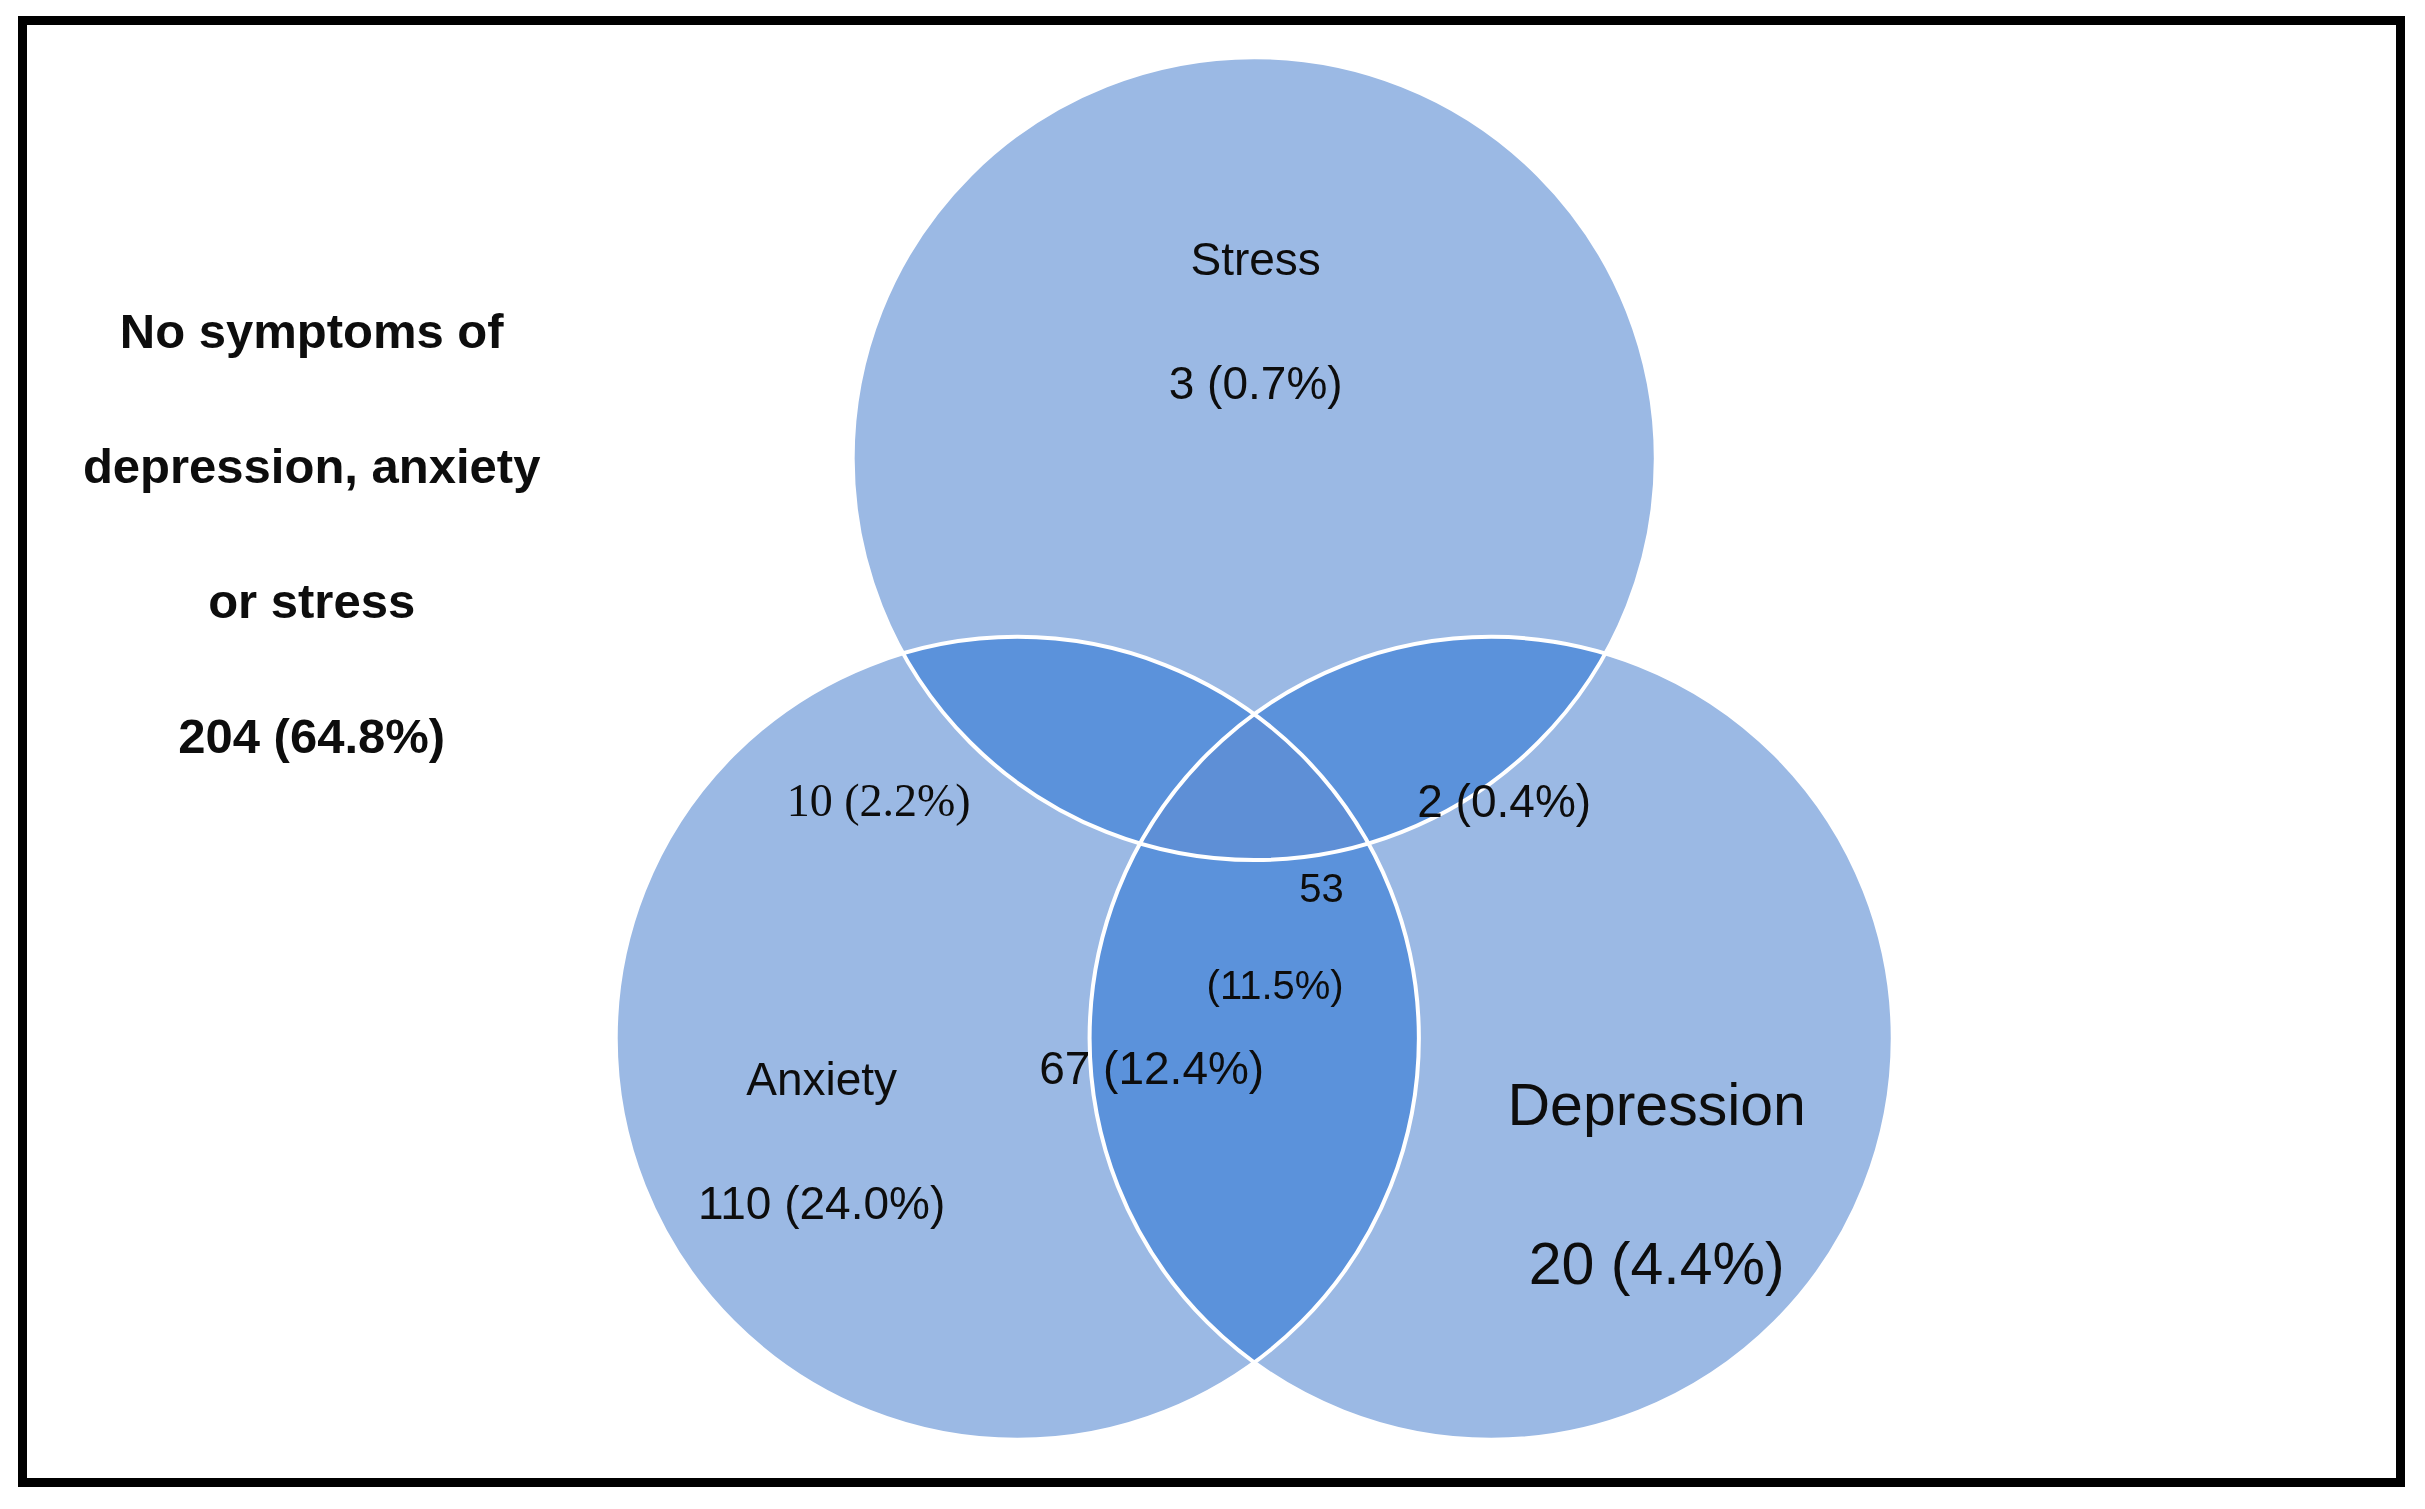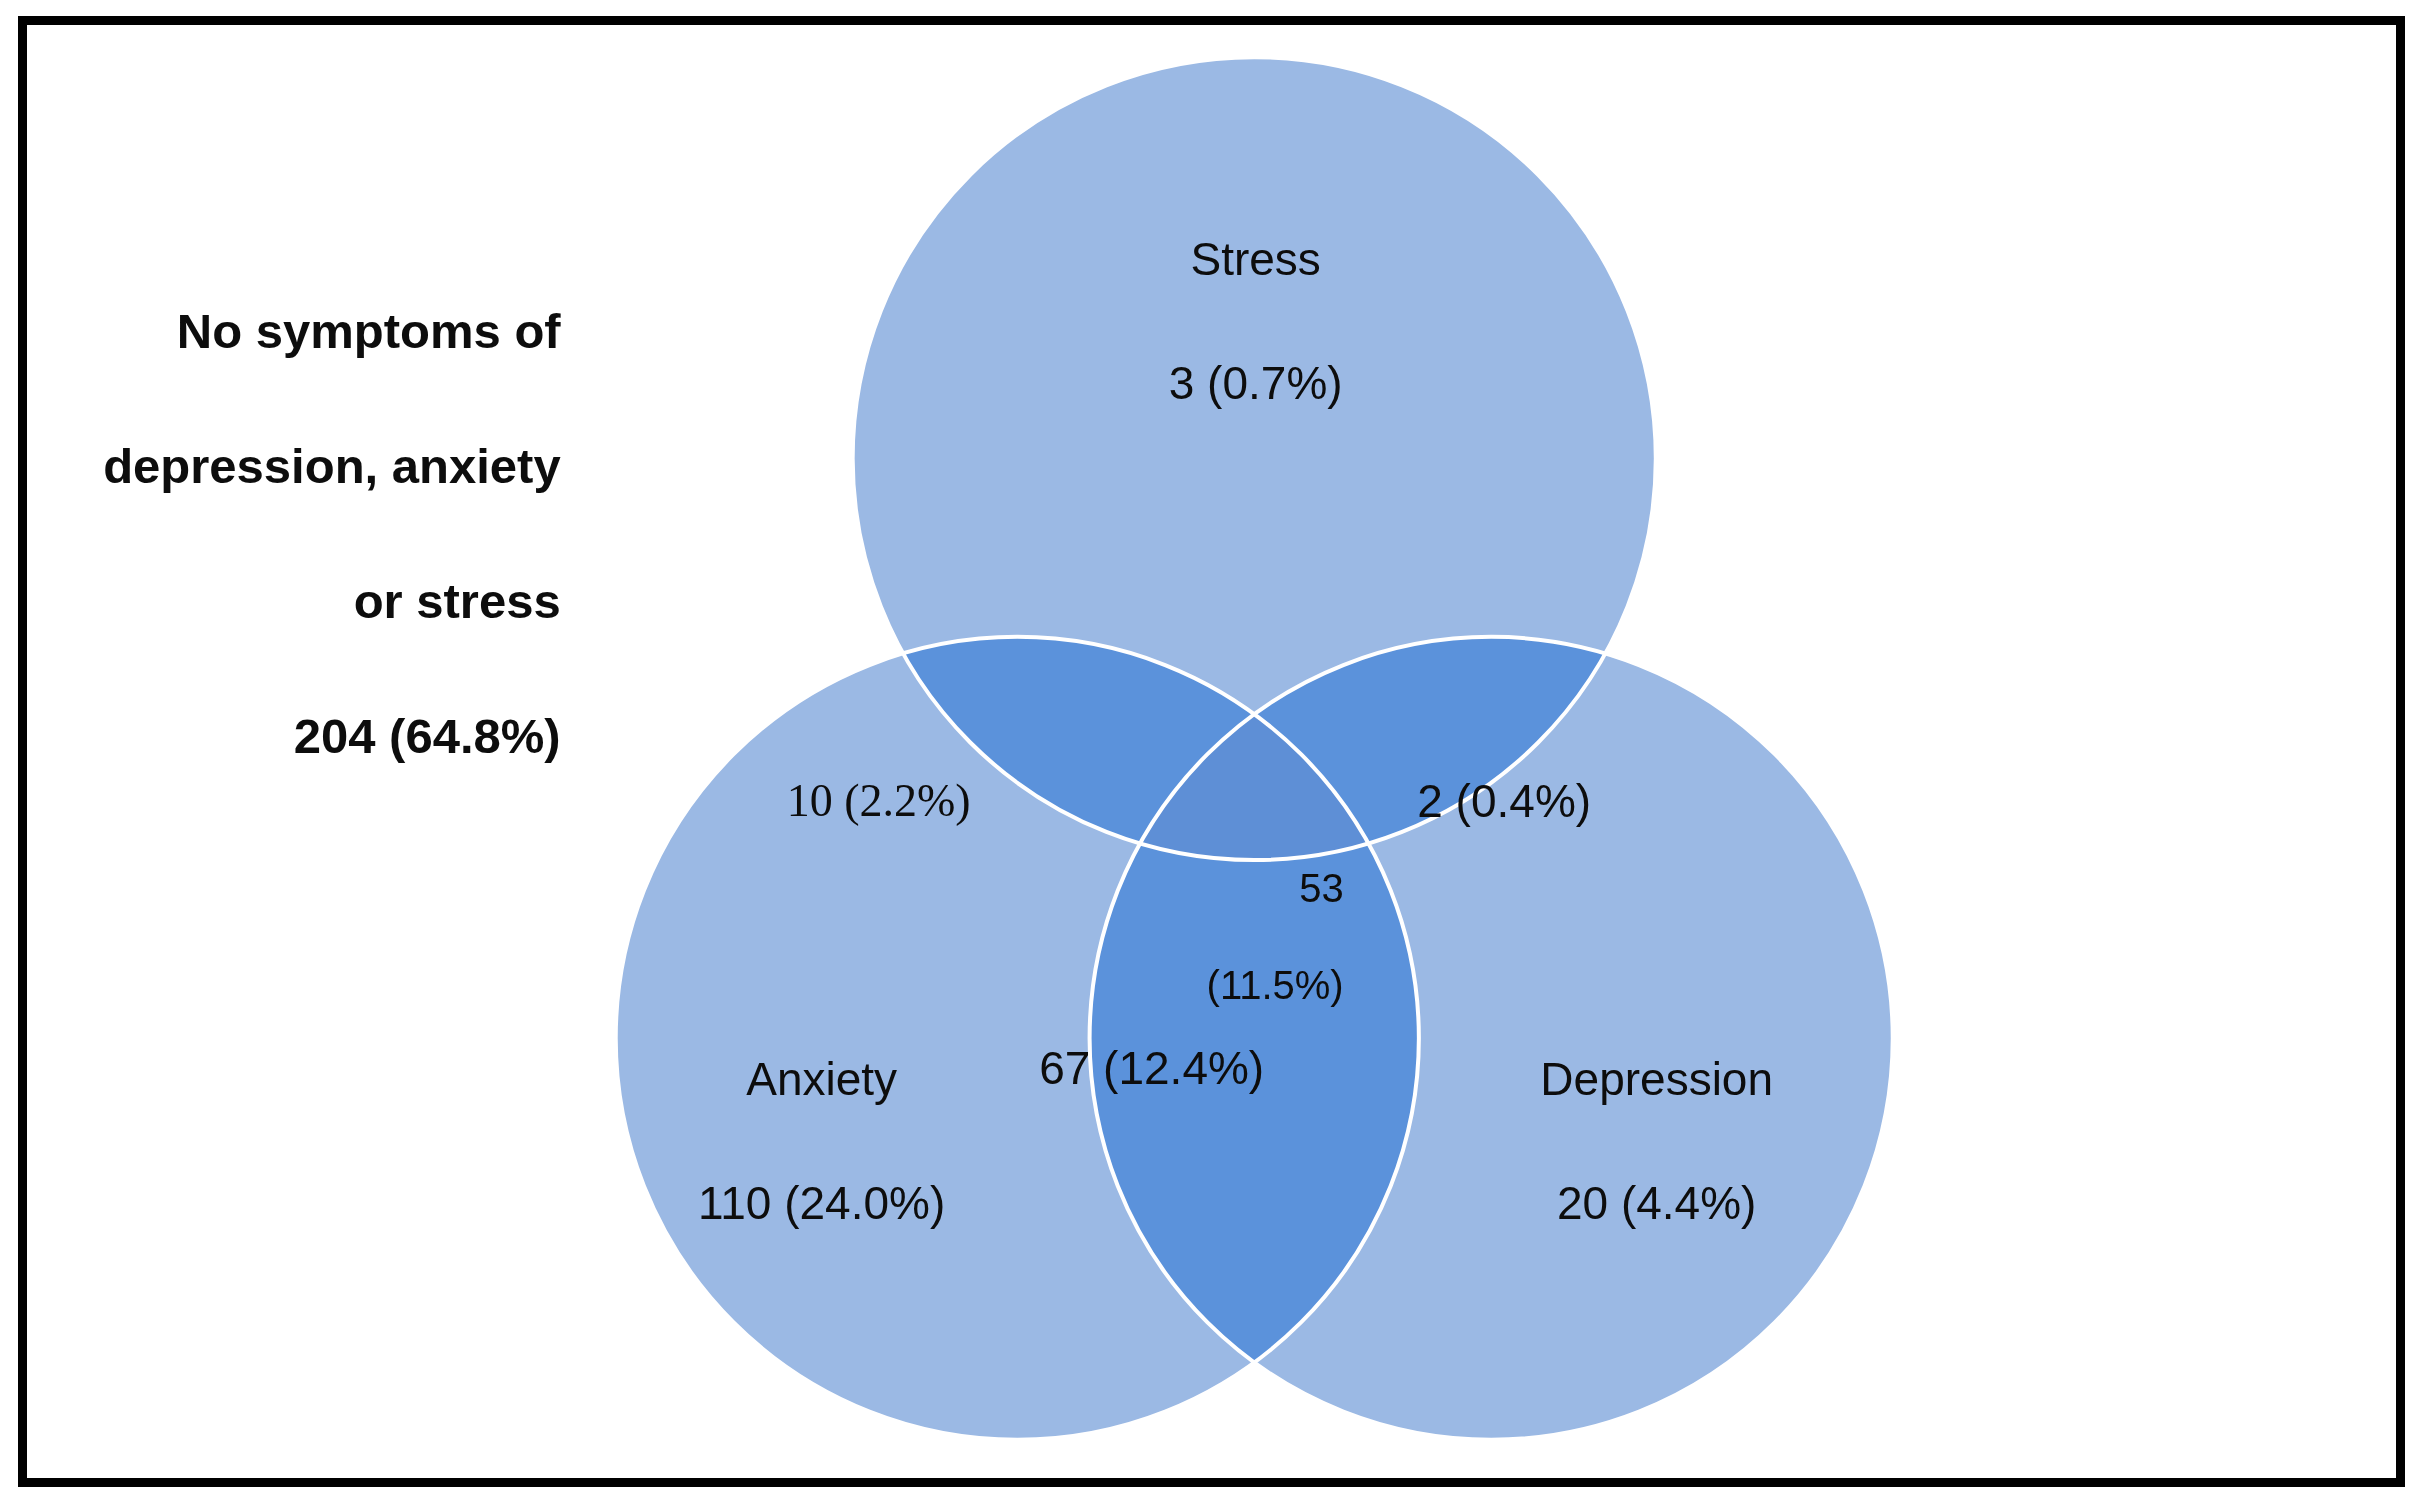--- a/index.html
+++ b/index.html
@@ -56,21 +56,20 @@
   .vlabel .ln {
     display: block;
   }
   #label-none {
     left: 36px;
     top: 205px;
     width: 498px;
     font-size: 49px;
     font-weight: bold;
     line-height: 1.38;
-    text-align: right;
   }
   #label-stress {
     left: 948px;
     top: 141px;
     width: 562px;
     font-size: 46px;
     font-weight: normal;
     line-height: 1.35;
   }
   #label-anxiety {
@@ -78,21 +77,21 @@
     top: 961px;
     width: 562px;
     font-size: 46px;
     font-weight: normal;
     line-height: 1.35;
   }
   #label-depression {
     left: 1349px;
     top: 961px;
     width: 562px;
-    font-size: 46px;
+    font-size: 59px;
     font-weight: normal;
     line-height: 1.35;
   }
   #label-stress-anxiety {
     left: 643px;
     top: 692px;
     width: 418px;
     font-size: 46px;
     font-family: Liberation Serif, serif;
   }

